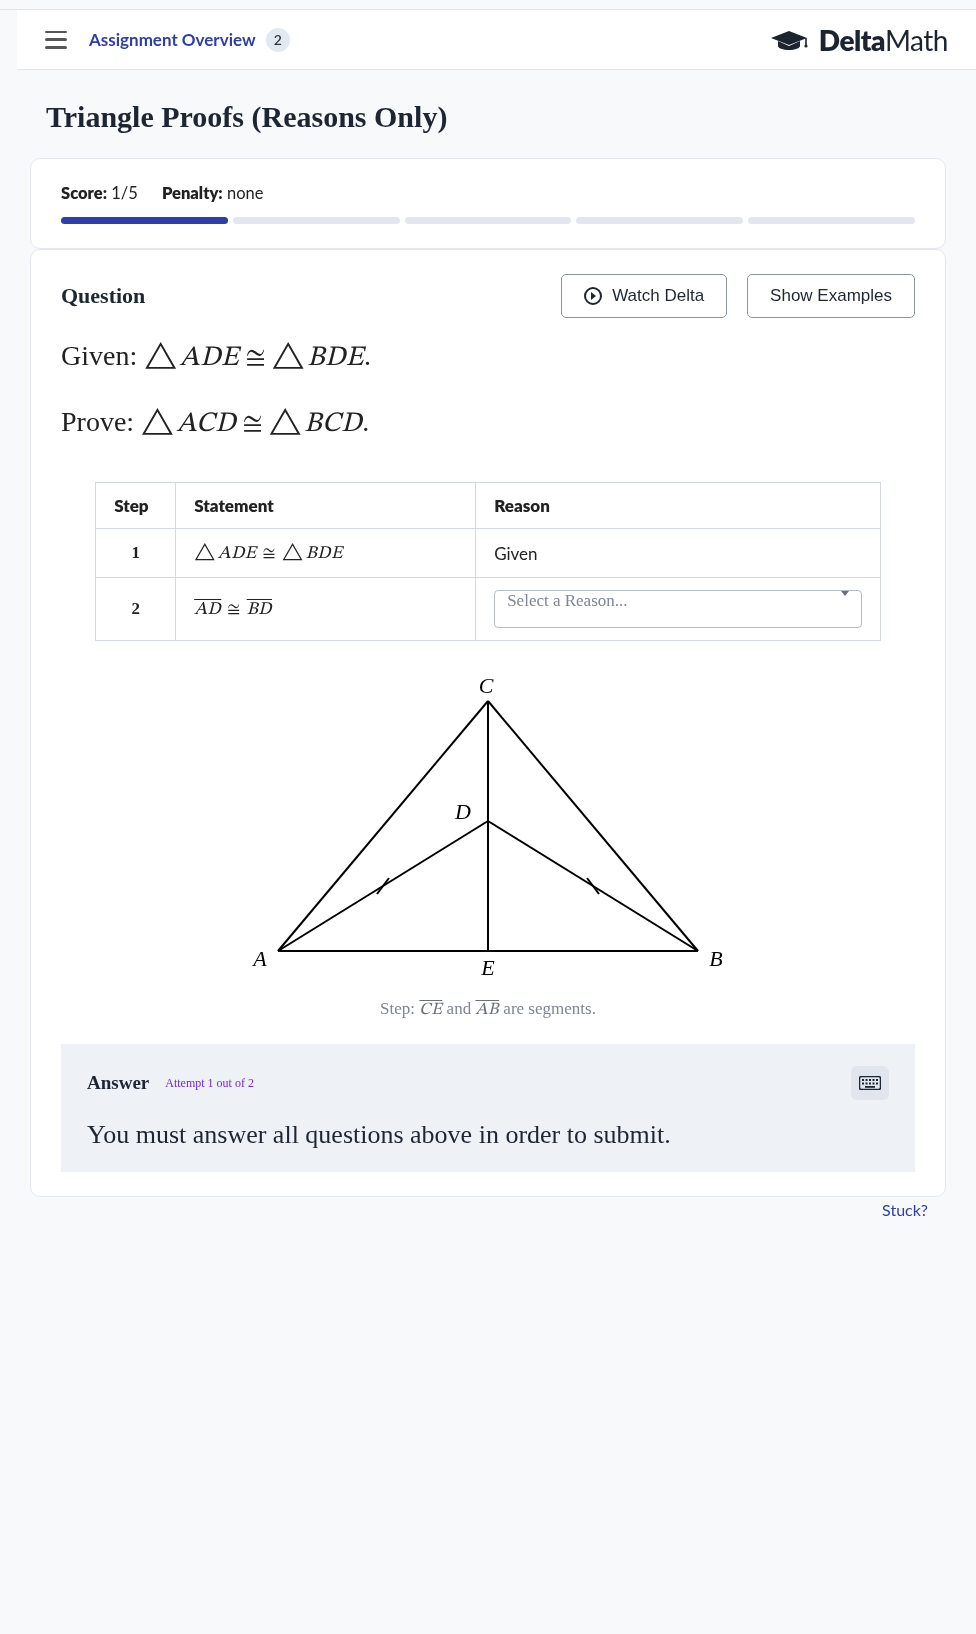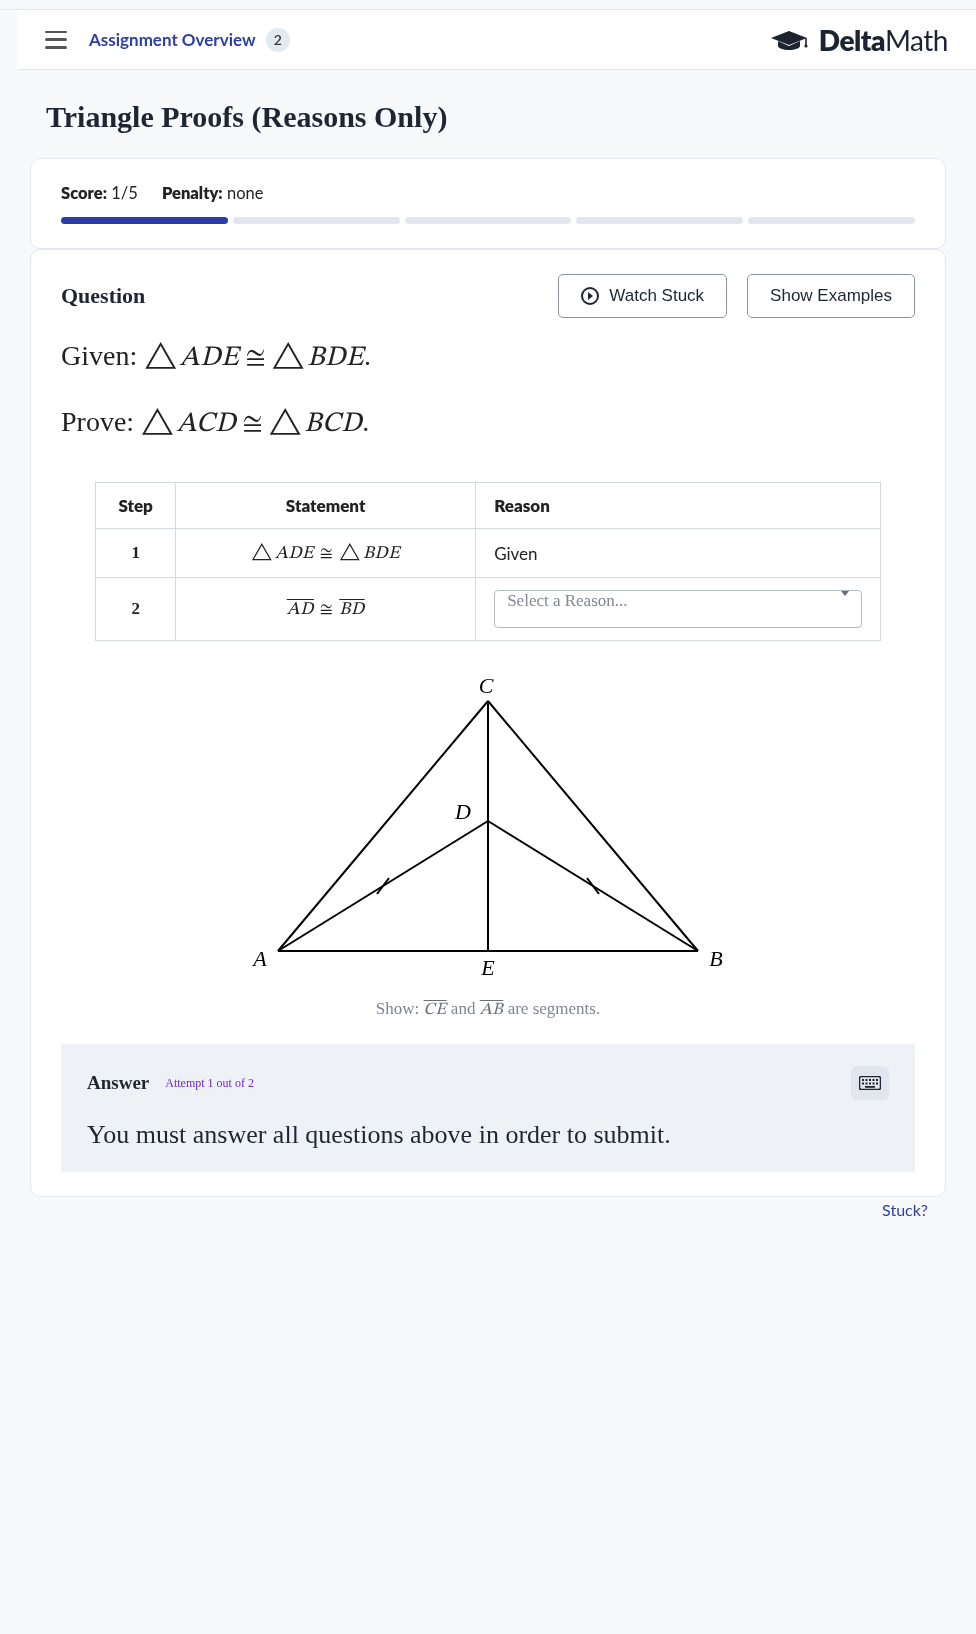--- a/index.html
+++ b/index.html
@@ -82,21 +82,21 @@
   .pline { font-family: Georgia, serif; font-size: 28px; margin: 14px 0 30px 0; }
   .pline .lbl { font-style: normal; }
 
   table.proof {
     width: 92%; margin: 20px auto 0 auto; border-collapse: collapse; font-size: 17px;
   }
   table.proof th, table.proof td {
     border: 1px solid #d4d8df; padding: 12px 18px; text-align: left;
   }
   table.proof th { font-weight: 800; background: #fff; }
-  table.proof th.center, table.proof td.center { text-align: center; }
+  table.proof th.center, table.proof td.center { }
   table.proof td.step { text-align: center; font-weight: 700; font-family: Georgia, serif; }
   table.proof .math { font-size: 18px; }
 
   .reason-select {
     border: 1px solid #b6bcc6; border-radius: 4px;
     height: 38px; width: 100%; display: flex; align-items: flex-start; justify-content: space-between;
     padding: 0 12px; color: #7f8691; font-family: Georgia, serif; cursor: pointer;
     background: #fff;
   }
   .reason-select .chev {
@@ -171,21 +171,21 @@
         <div class="seg"></div>
       </div>
   </div>
 
   <div class="card">
     <div class="qhead">
       <h2>Question</h2>
       <div style="flex:1"></div>
       <button class="qbtn">
         <span class="playcirc"></span>
-        <span>Watch Stuck</span>
+        <span>Watch Delta</span>
       </button>
       <button class="qbtn">
         <span>Show Examples</span>
       </button>
     </div>
 
     <div class="pline">
       <span class="lbl">Given: </span><span class="math"><span class="tri"></span><span>ADE</span><span class="cong"></span><span class="tri"></span><span>BDE</span></span><span class="lbl">.</span>
     </div>
     <div class="pline" style="margin-bottom:40px">
@@ -238,21 +238,21 @@
           <text x="258" y="22" text-anchor="middle">C</text>
           <text x="243" y="148" text-anchor="end">D</text>
           <text x="32" y="295" text-anchor="middle">A</text>
           <text x="260" y="304" text-anchor="middle">E</text>
           <text x="488" y="295" text-anchor="middle">B</text>
         </g>
       </svg>
     </div>
 
     <div class="note">
-      <span>Show: </span><span class="math over">CE</span><span> and </span><span class="math over">AB</span><span> are segments.</span>
+      <span>Step: </span><span class="math over">CE</span><span> and </span><span class="math over">AB</span><span> are segments.</span>
     </div>
 
     <div class="answer-box">
       <div class="ans-head">
         <span class="at">Answer</span>
         <span class="att">Attempt 1 out of 2</span>
         <div class="keyb">
           <svg width="22" height="14" viewBox="0 0 22 14">
             <rect x="0.5" y="0.5" width="21" height="13" rx="2" fill="none" stroke="#1e2633" stroke-width="1.5"></rect>
             <g fill="#1e2633">

